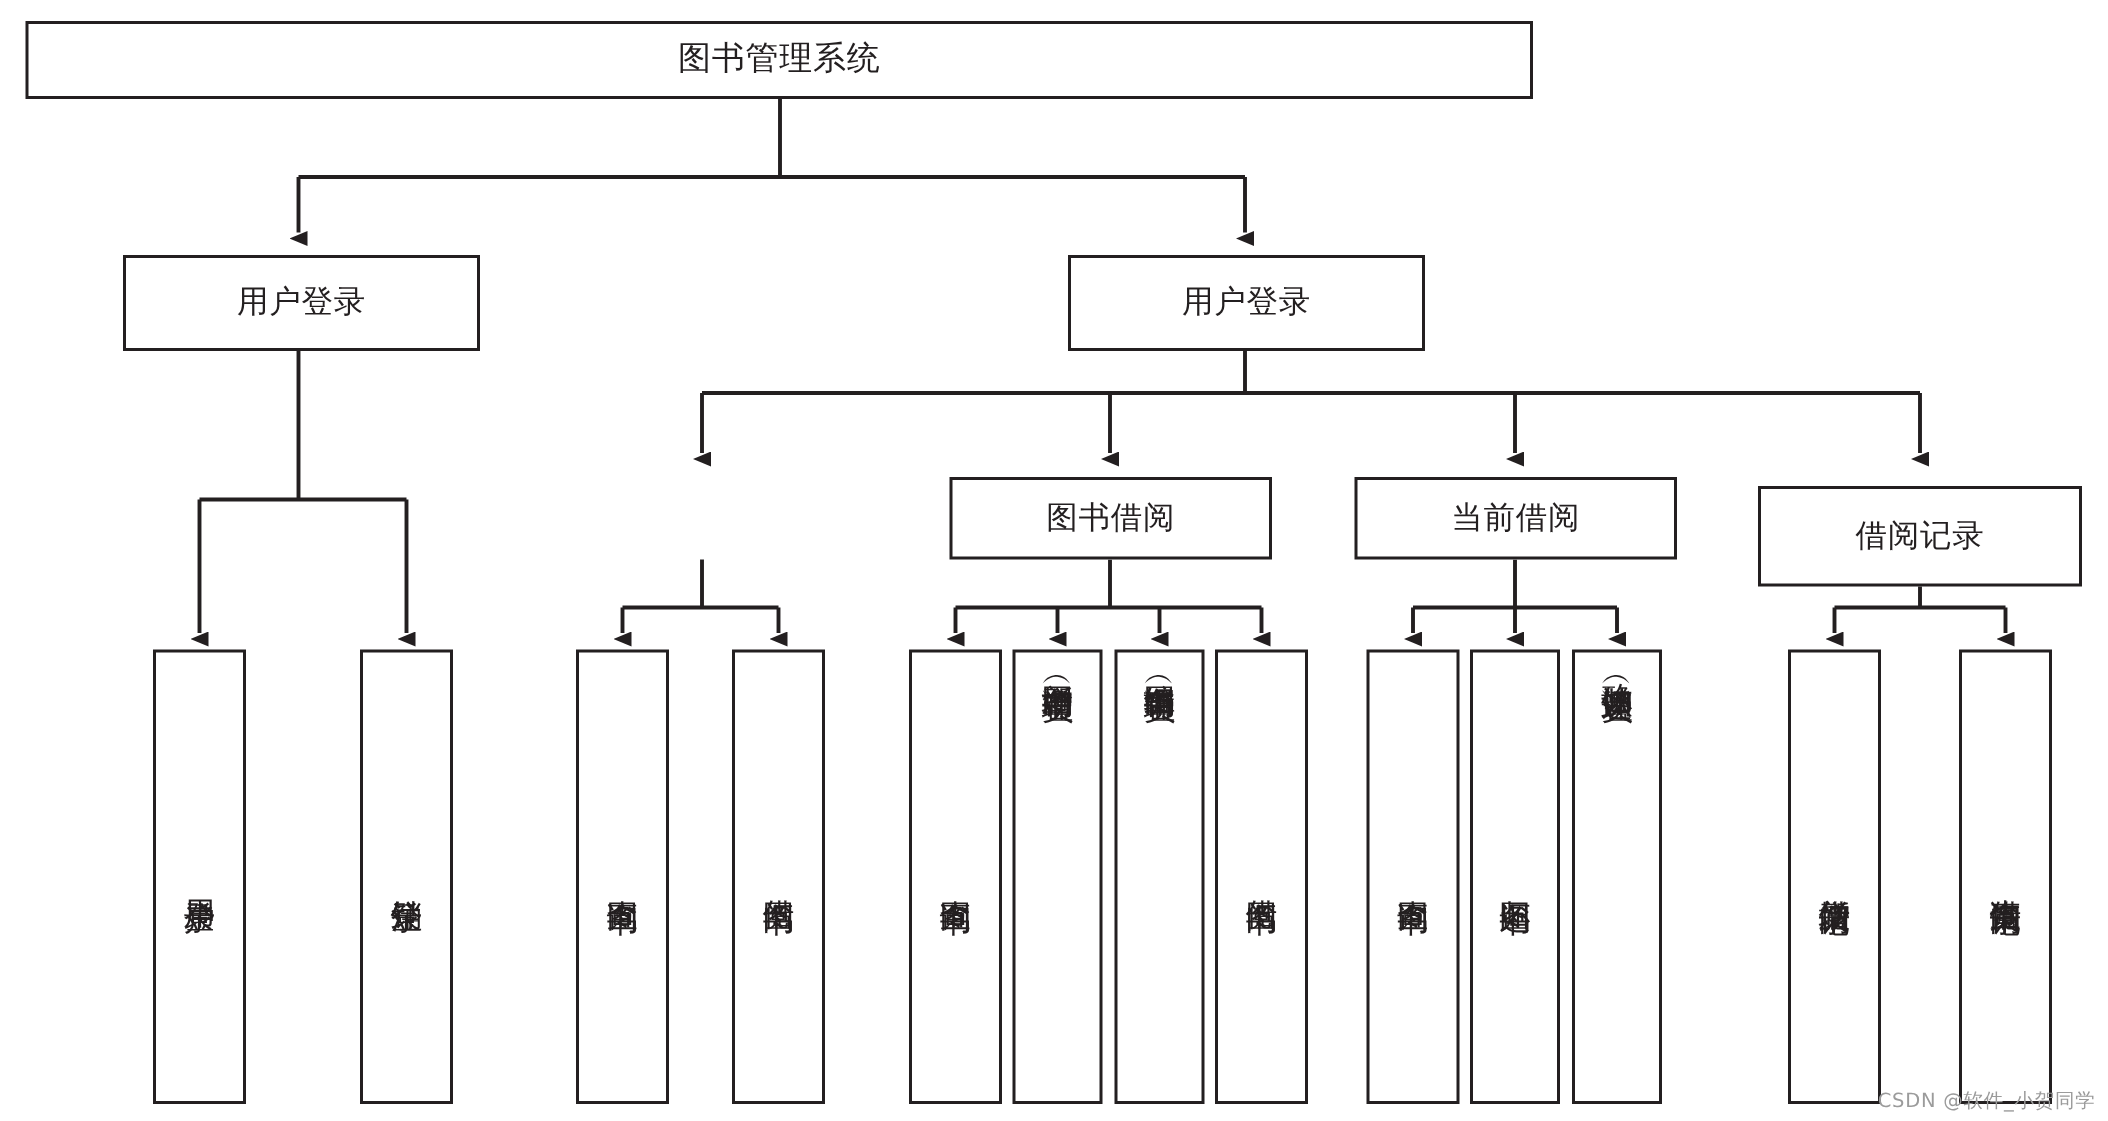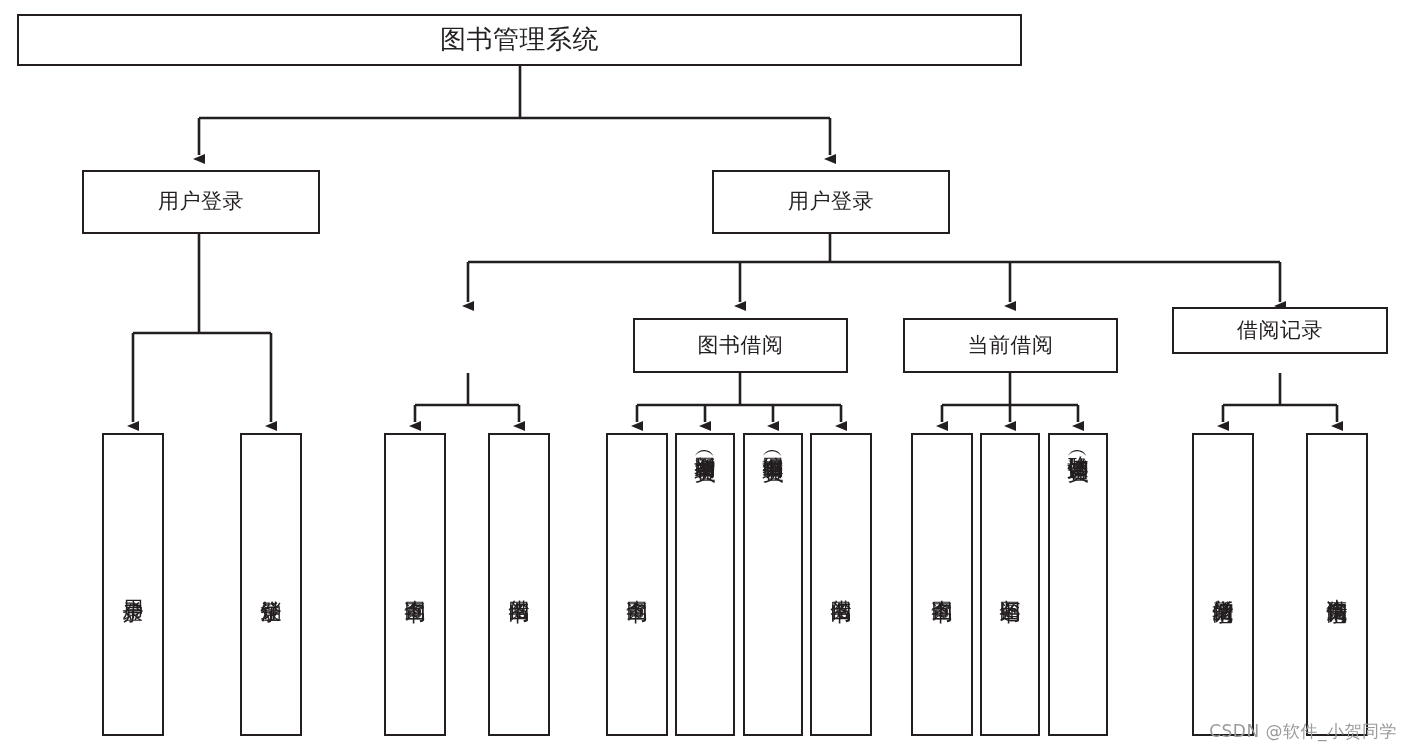--- a/index.html
+++ b/index.html
@@ -36,21 +36,21 @@
     justify-content: center;
     color: #231f20;
     text-align: center;
   }
   .node.horiz {
     font-size: 21px;
     letter-spacing: 0.5px;
     line-height: 1.2;
   }
   .node.root {
-    font-size: 26px;
+    font-size: 22px;
   }
   .node.vert {
     font-size: 21px;
     letter-spacing: 1px;
     align-items: flex-start;
     padding-top: 4px;
   }
   .node.vert .vtext {
     writing-mode: vertical-rl;
     text-orientation: upright;
@@ -64,21 +64,21 @@
     margin-bottom: auto;
   }
   .node.vert.center {
     align-items: center;
     padding-top: 0;
   }
   .watermark {
     position: absolute;
     right: 8px;
     bottom: 4px;
-    font-size: 17px;
+    font-size: 13px;
     color: #9b9b9b;
     letter-spacing: 0.5px;
     white-space: nowrap;
     font-family: "DejaVu Sans", "Liberation Sans", sans-serif;
   }
 </style>
 </head>
 <body>
 
 <div id="diagram-root">
@@ -143,21 +143,21 @@
   <div class="node horiz" style="left:712px; top:170px; width:238px; height:64px;">
     <span>用户登录</span>
   </div>
 
   <div class="node horiz" style="left:633px; top:318px; width:215px; height:55px;">
     <span>图书借阅</span>
   </div>
   <div class="node horiz" style="left:903px; top:318px; width:215px; height:55px;">
     <span>当前借阅</span>
   </div>
-  <div class="node horiz" style="left:1172px; top:307px; width:216px; height:47px;">
+  <div class="node horiz" style="left:1172px; top:324px; width:216px; height:67px;">
     <span>借阅记录</span>
   </div>
 
   <div class="node vert center" style="left:102px; top:433px; width:62px; height:303px;">
     <span class="vtext">用户登录</span>
   </div>
   <div class="node vert center" style="left:240px; top:433px; width:62px; height:303px;">
     <span class="vtext">注销登录</span>
   </div>
 

